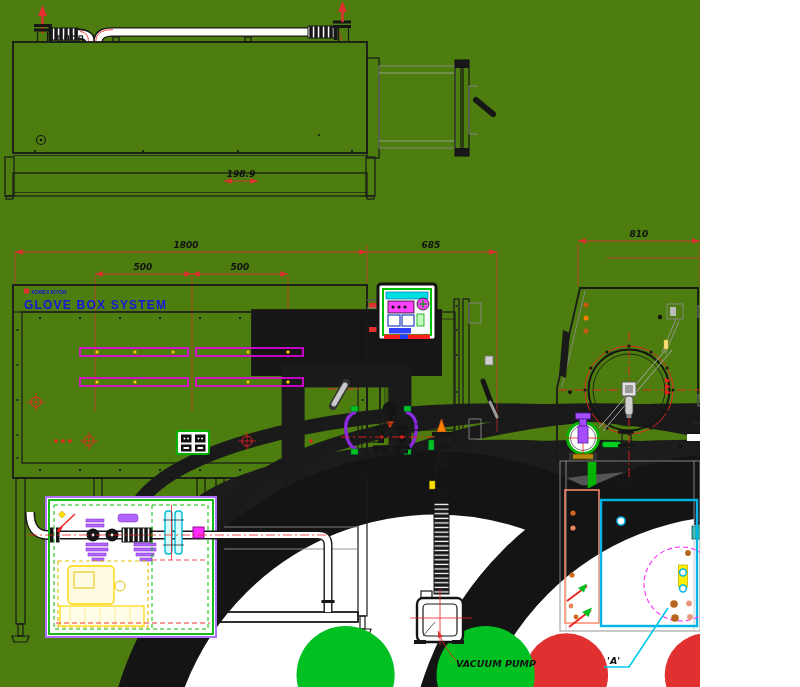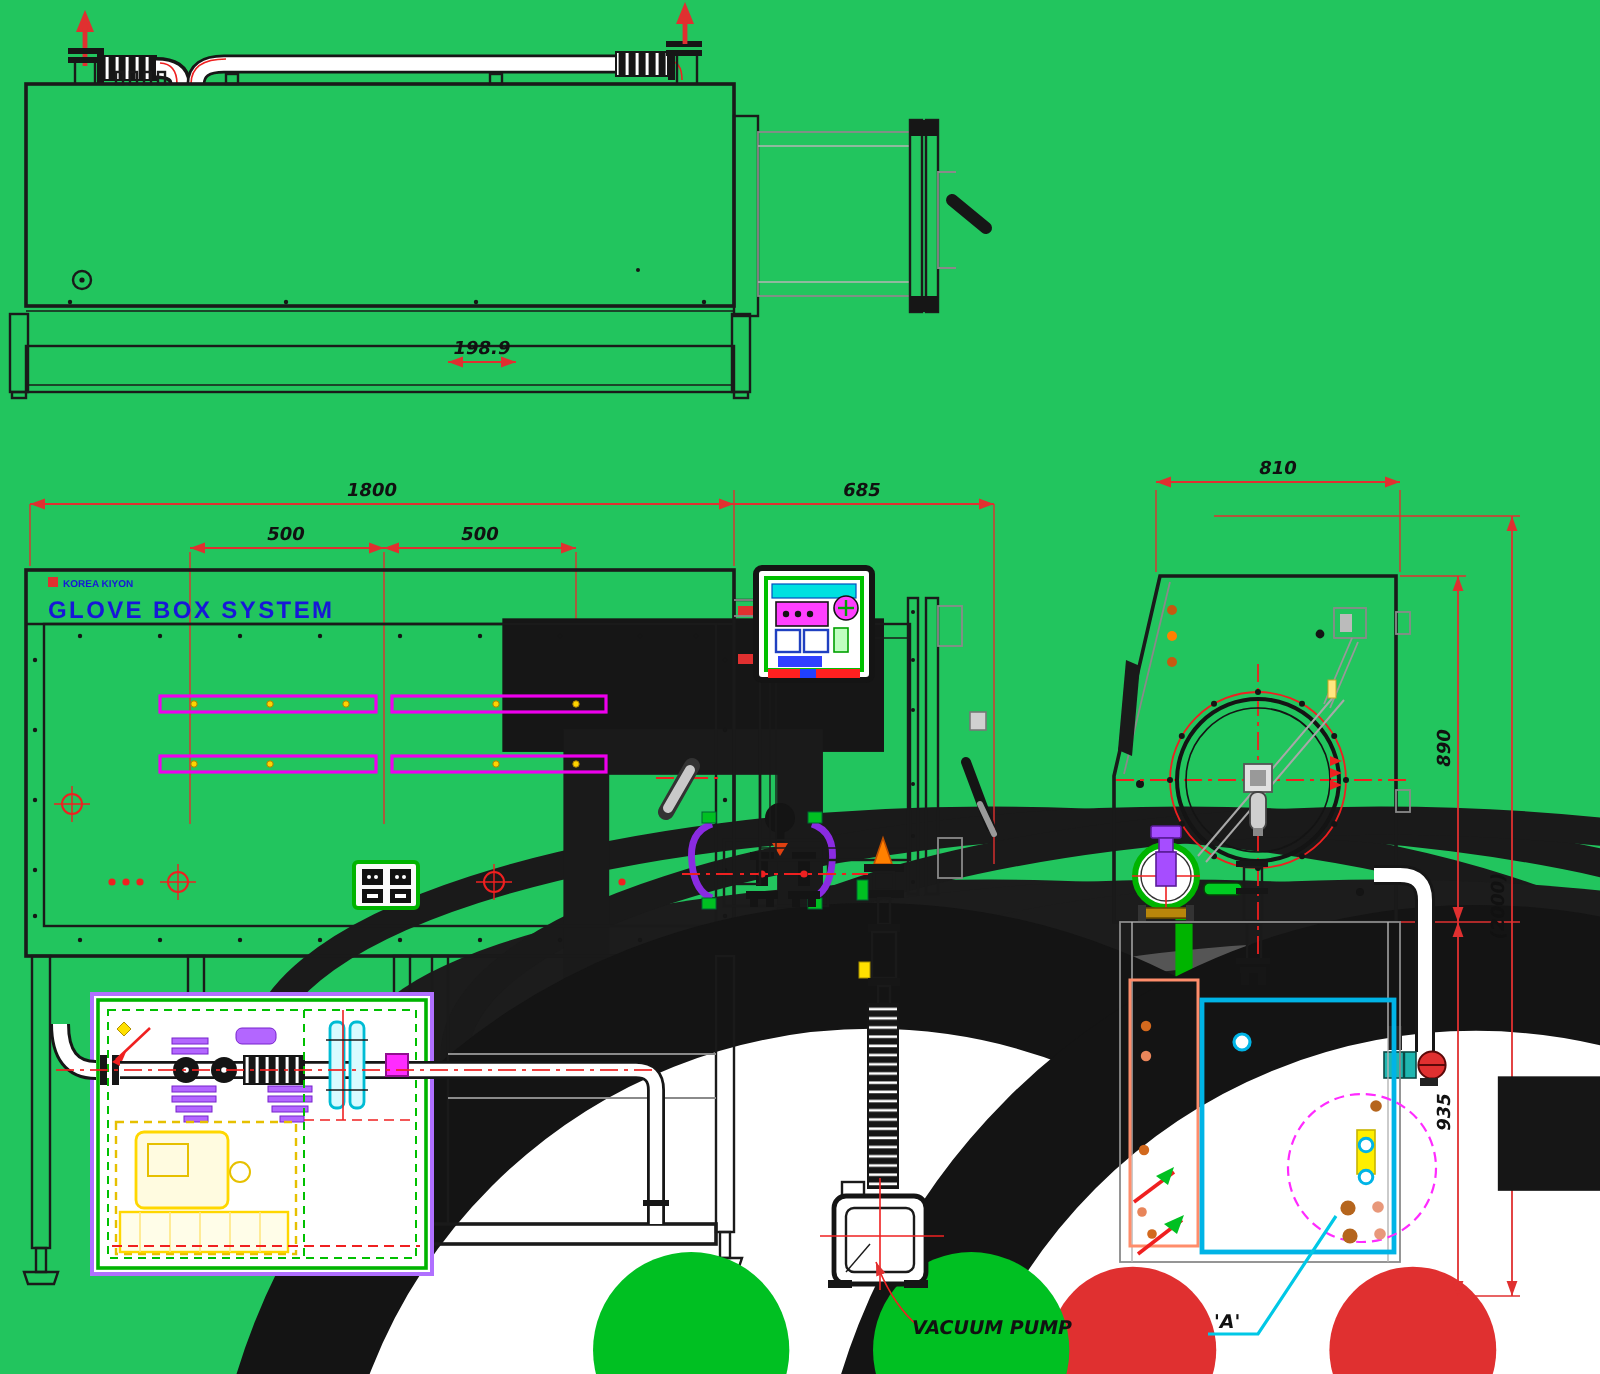--- a/index.html
+++ b/index.html
@@ -1,16 +1,16 @@
 <!DOCTYPE html>
 <html><head>
 <meta charset="utf-8">
 <style>
   html,body{margin:0;padding:0;background:#fff;}
-  #canvas{width:800px;height:687px;position:relative;background:#22c55e;overflow:hidden;}
+  #canvas{width:700px;height:687px;position:relative;background:#4d7c0f;overflow:hidden;}
   svg{display:block}
   .s1{stroke:#1a1a1a;fill:none;stroke-width:1.2}
   .s2{stroke:#1a1a1a;fill:none;stroke-width:1.8}
   .thin{stroke:#1a1a1a;fill:none;stroke-width:.7}
   .gray{stroke:#8a8a8a;fill:none;stroke-width:.9}
   .lgray{stroke:#b5b5b5;fill:none;stroke-width:.7}
   .dim{stroke:#e03030;fill:none;stroke-width:.9}
   .ext{stroke:#e03030;fill:none;stroke-width:.7}
   .cl{stroke:#ef2020;fill:none;stroke-width:.9;stroke-dasharray:9 3 2 3}
   .rthin{stroke:#ef2020;fill:none;stroke-width:.8}

